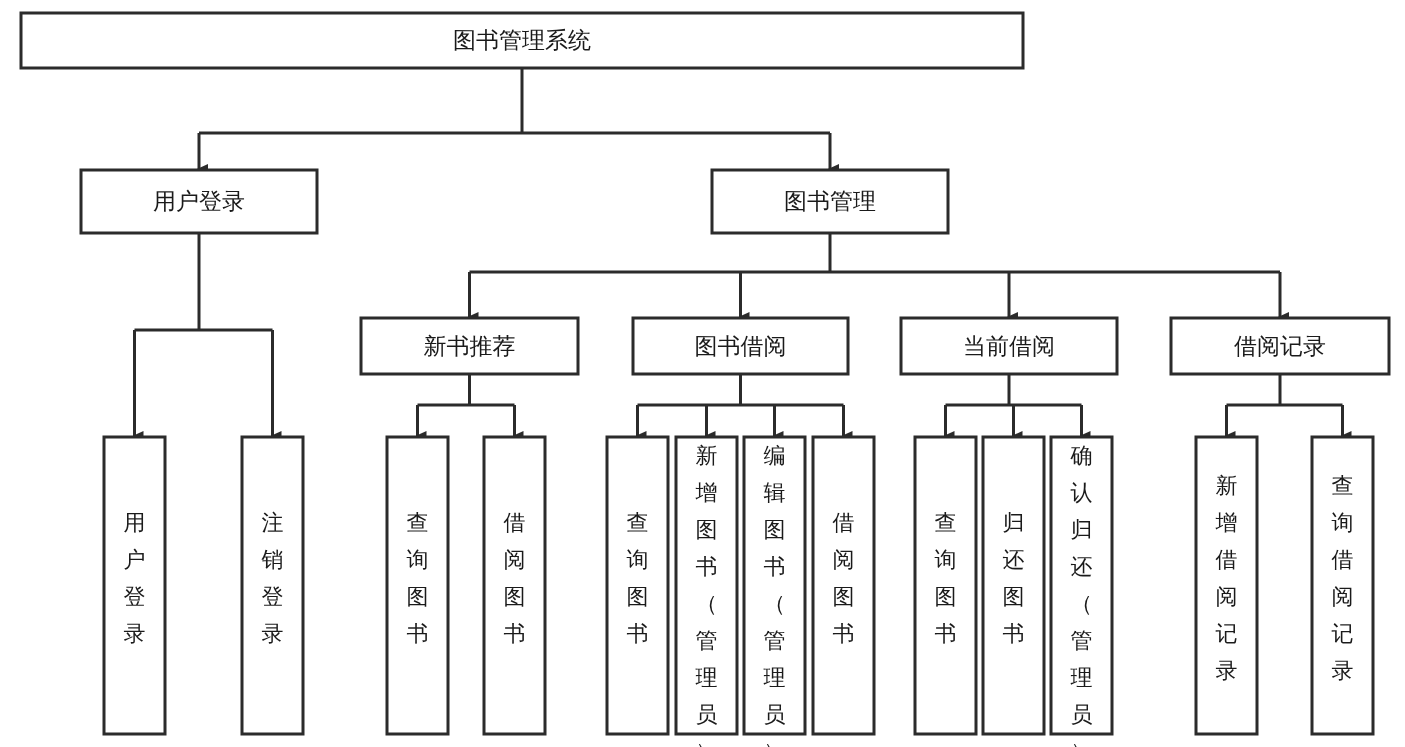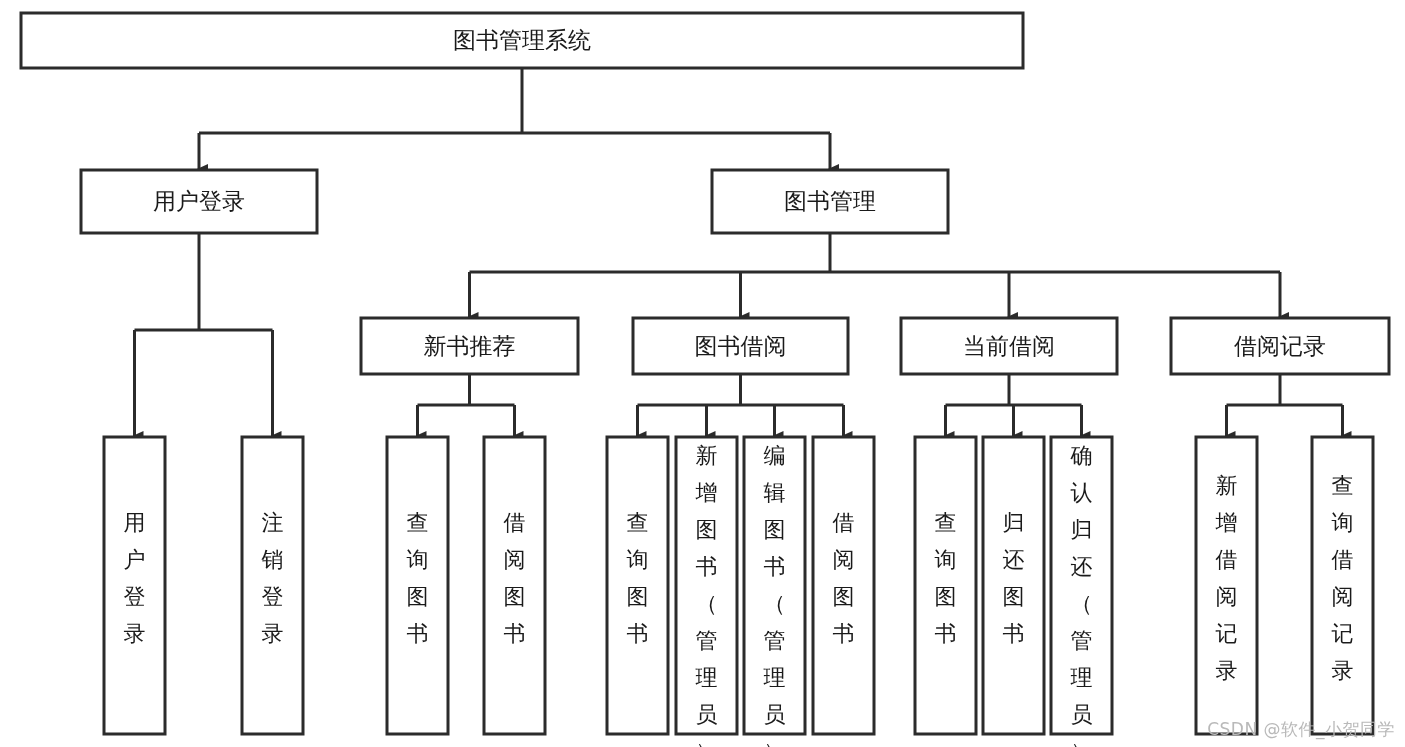--- a/index.html
+++ b/index.html
@@ -149,14 +149,13 @@
         <g>
           <rect x="1196" y="437" width="61" height="297" class="node-box"></rect>
           <text x="1226.5" y="493" class="leaf-label"><tspan x="1226.5" dy="0">新</tspan><tspan x="1226.5" dy="37">增</tspan><tspan x="1226.5" dy="37">借</tspan><tspan x="1226.5" dy="37">阅</tspan><tspan x="1226.5" dy="37">记</tspan><tspan x="1226.5" dy="37">录</tspan></text>
         </g>
         <g>
           <rect x="1312" y="437" width="61" height="297" class="node-box"></rect>
           <text x="1342.5" y="493" class="leaf-label"><tspan x="1342.5" dy="0">查</tspan><tspan x="1342.5" dy="37">询</tspan><tspan x="1342.5" dy="37">借</tspan><tspan x="1342.5" dy="37">阅</tspan><tspan x="1342.5" dy="37">记</tspan><tspan x="1342.5" dy="37">录</tspan></text>
         </g>
       </g>
   </svg>
-  <div class="watermark">CSDN @软件_小贺同学</div>
 </div>
 
 </body></html>

